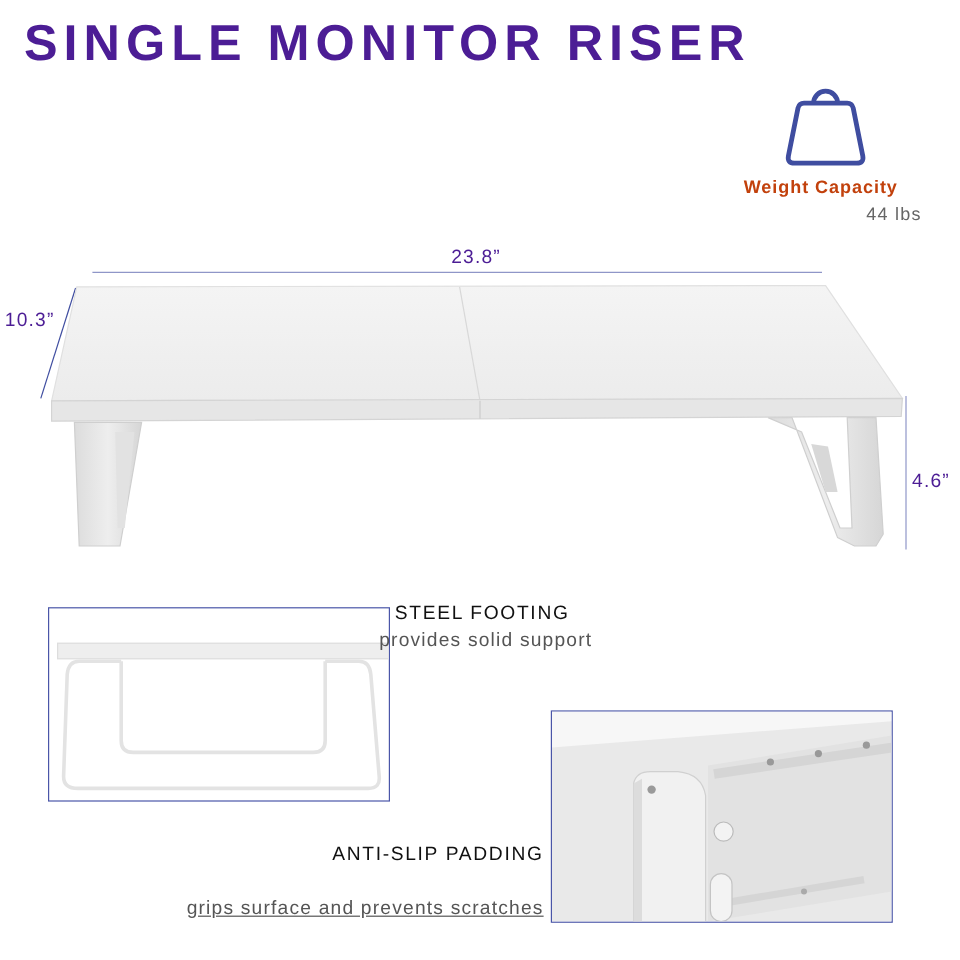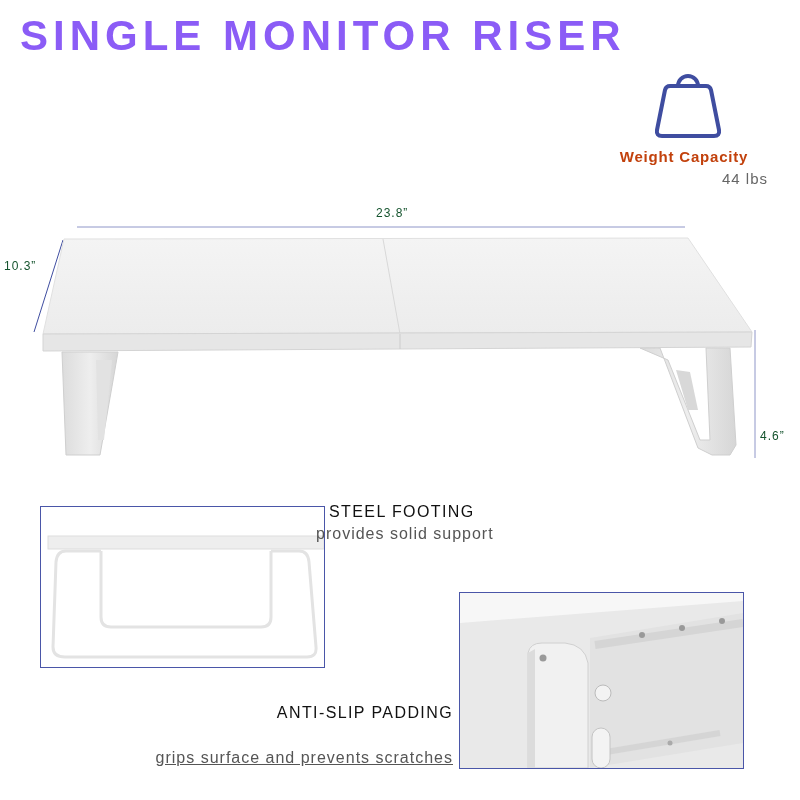--- a/index.html
+++ b/index.html
@@ -1,21 +1,21 @@
 <!DOCTYPE html>
 <html><head>
 <meta charset="utf-8">
 <style>
   html, body { margin: 0; padding: 0; background: #ffffff; }
   body { width: 800px; height: 800px; position: relative; overflow: hidden; font-family: "Liberation Sans", "DejaVu Sans", sans-serif; }
-  .title { position: absolute; left: 20px; top: 12px; font-size: 42px; font-weight: 700; letter-spacing: 5px; color: #8b5cf6; }
+  .title { position: absolute; left: 20px; top: 12px; font-size: 42px; font-weight: 700; letter-spacing: 5px; color: #4c1d95; }
   .weight-icon { position: absolute; left: 652px; top: 64px; width: 72px; height: 78px; }
   .weight-label { position: absolute; left: 600px; top: 148px; width: 168px; text-align: center; font-size: 15px; font-weight: 700; letter-spacing: 0.8px; color: #c2410c; }
   .weight-value { position: absolute; left: 600px; top: 170px; width: 168px; text-align: right; font-size: 15px; letter-spacing: 1px; color: #666; }
-  .dim { position: absolute; font-size: 12px; letter-spacing: 1px; color: #14532d; }
+  .dim { position: absolute; font-size: 16px; letter-spacing: 1px; color: #4c1d95; }
   .main-product { position: absolute; left: 0; top: 0; width: 800px; height: 480px; }
   .caption-title { position: absolute; font-size: 16px; font-weight: 400; letter-spacing: 1.4px; color: #111; }
   .caption-sub { position: absolute; font-size: 16px; letter-spacing: 1px; color: #555; }
   .detail-box { position: absolute; border: 1.5px solid #4a56a8; background: #fff; overflow: hidden; }
 </style>
 </head>
 <body>
 
 <div class="title">SINGLE MONITOR RISER</div>
 
@@ -51,21 +51,21 @@
 
   <path d="M64 239 L688 238 L752 332 L43 334 Z" fill="url(#topG)" stroke="#e0e0e0" stroke-width="1"></path>
   <line x1="383" y1="239" x2="400" y2="334" stroke="#d8d8d8" stroke-width="1"></line>
 
   <path d="M43 334 L752 332 L751 347 L43 351 Z" fill="#e6e6e6" stroke="#d4d4d4" stroke-width="1"></path>
   <line x1="400" y1="334" x2="400" y2="349" stroke="#cccccc" stroke-width="1"></line>
 </svg>
 
 <div class="dim" style="left:376px; top:206px;">23.8”</div>
 <div class="dim" style="left:4px; top:259px;">10.3”</div>
-<div class="dim" style="left:760px; top:393px;margin-top:36px;">4.6”</div>
+<div class="dim" style="left:760px; top:393px;">4.6”</div>
 
 <div class="detail-box" style="left:40px; top:506px; width:283px; height:160px;">
   <svg width="283" height="160" viewBox="0 0 283 160">
     <rect x="7" y="29" width="276" height="13" fill="#eeeeee" stroke="#dddddd"></rect>
     <path d="M60 44 L60 110 Q60 120 70 120 L220 120 Q230 120 230 110 L230 44" fill="none" stroke="#e3e3e3" stroke-width="3"></path>
     <path d="M60 44 L25 44 Q16 44 15 55 L12 140 Q12 150 24 150 L266 150 Q276 150 275 140 L268 55 Q267 44 258 44 L230 44" fill="none" stroke="#e3e3e3" stroke-width="3"></path>
   </svg>
 </div>
 <div class="caption-title" style="left:329px; top:503px;">STEEL FOOTING</div>
 <div class="caption-sub" style="left:316px; top:525px;">provides solid support</div>

